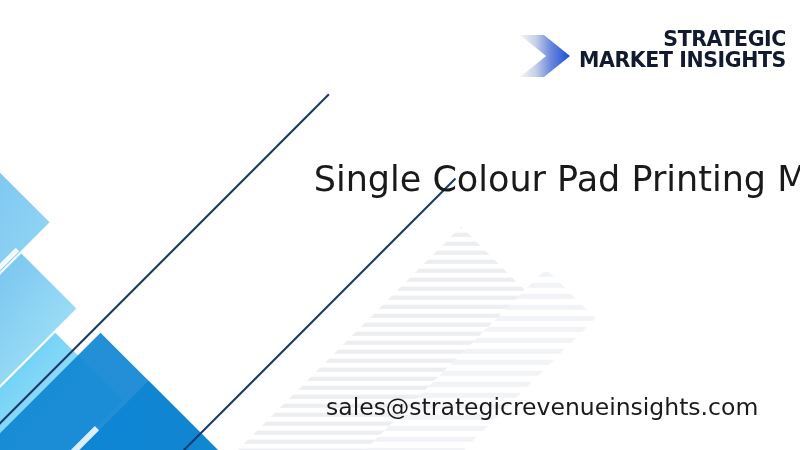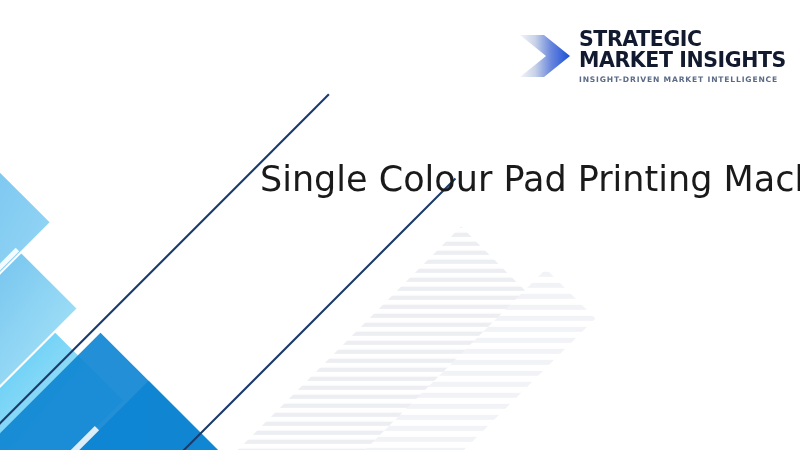--- a/index.html
+++ b/index.html
@@ -10,20 +10,21 @@
   body {
     font-family: "DejaVu Sans", "Liberation Sans", sans-serif;
   }
 
   #slide {
     position: relative;
     width: 800px;
     height: 450px;
     background: #ffffff;
     overflow: hidden;
+    text-align: right;
   }
 
   
   #artwork {
     position: absolute;
     left: 0;
     top: 0;
     width: 800px;
     height: 450px;
     pointer-events: none;
@@ -190,20 +191,20 @@
           <stop offset="62%" stop-color="#6a87dd"></stop>
           <stop offset="100%" stop-color="#1a4fd8"></stop>
         </linearGradient>
       </defs>
       <path d="M1 3 L25 3 L51 24 L25 45 L1 45 L27 24 Z" fill="url(#chevGrad)"></path>
     </svg>
 
     <div id="logo-text">
       <div class="logo-line">STRATEGIC</div>
       <div class="logo-line">MARKET INSIGHTS</div>
-      <div id="logo-tagline">INSIGHT-DRIVEN MARKET INTELLIGENCE</div>
     </div>
   </div>
 
   <div id="report-title">Single Colour Pad Printing Machi</div>
 
+  <div id="contact-email">sales@strategicrevenueinsights.com</div>
 
 </div>
 
 </body></html>

